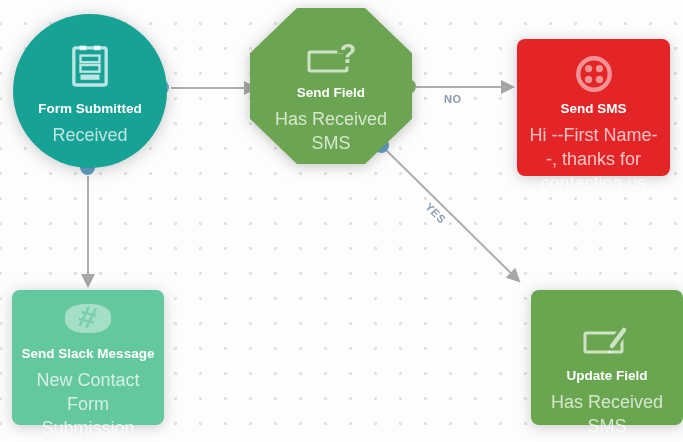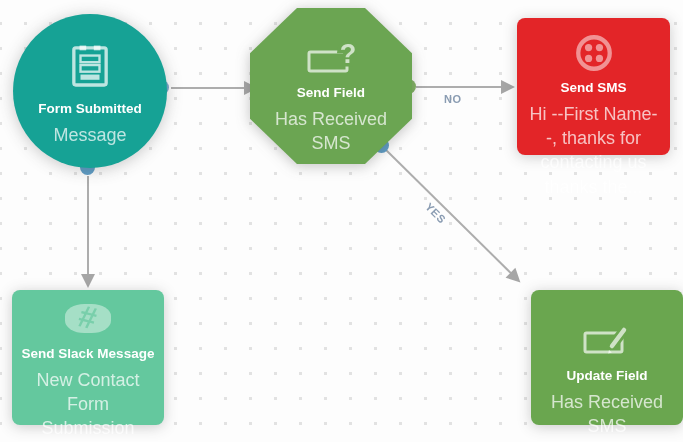--- a/index.html
+++ b/index.html
@@ -129,37 +129,37 @@
       <svg width="38" height="44" viewBox="0 0 40 46">
         <rect x="3" y="4" width="34" height="39" rx="2" fill="none" stroke="rgba(255,255,255,0.72)" stroke-width="3.5"></rect>
         <rect x="9" y="1.5" width="7" height="5" fill="rgba(255,255,255,0.72)"></rect>
         <rect x="24" y="1.5" width="7" height="5" fill="rgba(255,255,255,0.72)"></rect>
         <rect x="10" y="12" width="20" height="7" fill="none" stroke="rgba(255,255,255,0.72)" stroke-width="2.5"></rect>
         <rect x="10" y="22" width="20" height="7" fill="none" stroke="rgba(255,255,255,0.72)" stroke-width="2.5"></rect>
         <rect x="10" y="32" width="20" height="5.5" fill="rgba(255,255,255,0.72)"></rect>
       </svg>
     </span>
     <div class="node-title">Form Submitted</div>
-    <div class="node-sub">Message</div>
+    <div class="node-sub">Received</div>
   </div>
 
   <div class="octagon-wrap">
     <div class="node node-octagon" style="position: relative; background-color: rgb(107, 165, 82);">
       <span class="icon-box">
         <svg width="52" height="36" viewBox="0 0 52 36">
           <rect x="4" y="12" width="38" height="19" rx="1.5" fill="none" stroke="rgba(255,255,255,0.68)" stroke-width="3"></rect>
           <text x="43" y="23" font-size="27" font-weight="bold" text-anchor="middle" fill="rgba(255,255,255,0.68)" stroke="#6ba552" stroke-width="7" style="paint-order:stroke" font-family="Liberation Sans, sans-serif">?</text>
         </svg>
       </span>
       <div class="node-title" style="margin-top:9px;">Send Field</div>
       <div class="node-sub">Has Received SMS</div>
     </div>
   </div>
 
-  <div class="node node-rect node-sms" style="background-color: rgb(227, 37, 40);">
+  <div class="node node-rect node-sms" style="background-color: rgb(227, 37, 40); margin-top: 21px;">
     <span class="icon-box">
       <svg width="42" height="42" viewBox="0 0 44 44">
         <circle cx="22" cy="22" r="16.5" fill="none" stroke="rgba(255,255,255,0.5)" stroke-width="4.5"></circle>
         <circle cx="16.3" cy="16.3" r="3.8" fill="rgba(255,255,255,0.5)"></circle>
         <circle cx="27.7" cy="16.3" r="3.8" fill="rgba(255,255,255,0.5)"></circle>
         <circle cx="16.3" cy="27.7" r="3.8" fill="rgba(255,255,255,0.5)"></circle>
         <circle cx="27.7" cy="27.7" r="3.8" fill="rgba(255,255,255,0.5)"></circle>
       </svg>
     </span>
     <div class="node-title" style="margin-top:6px;">Send SMS</div>

